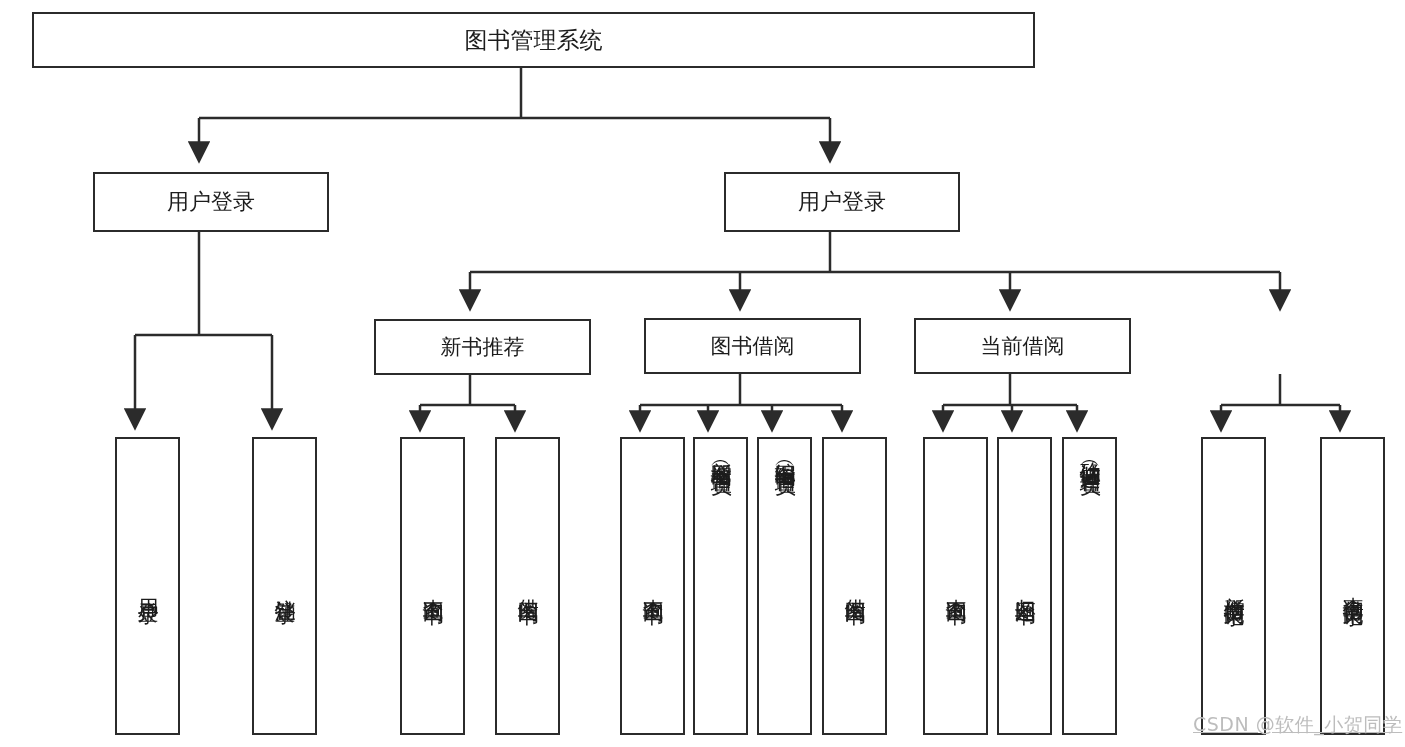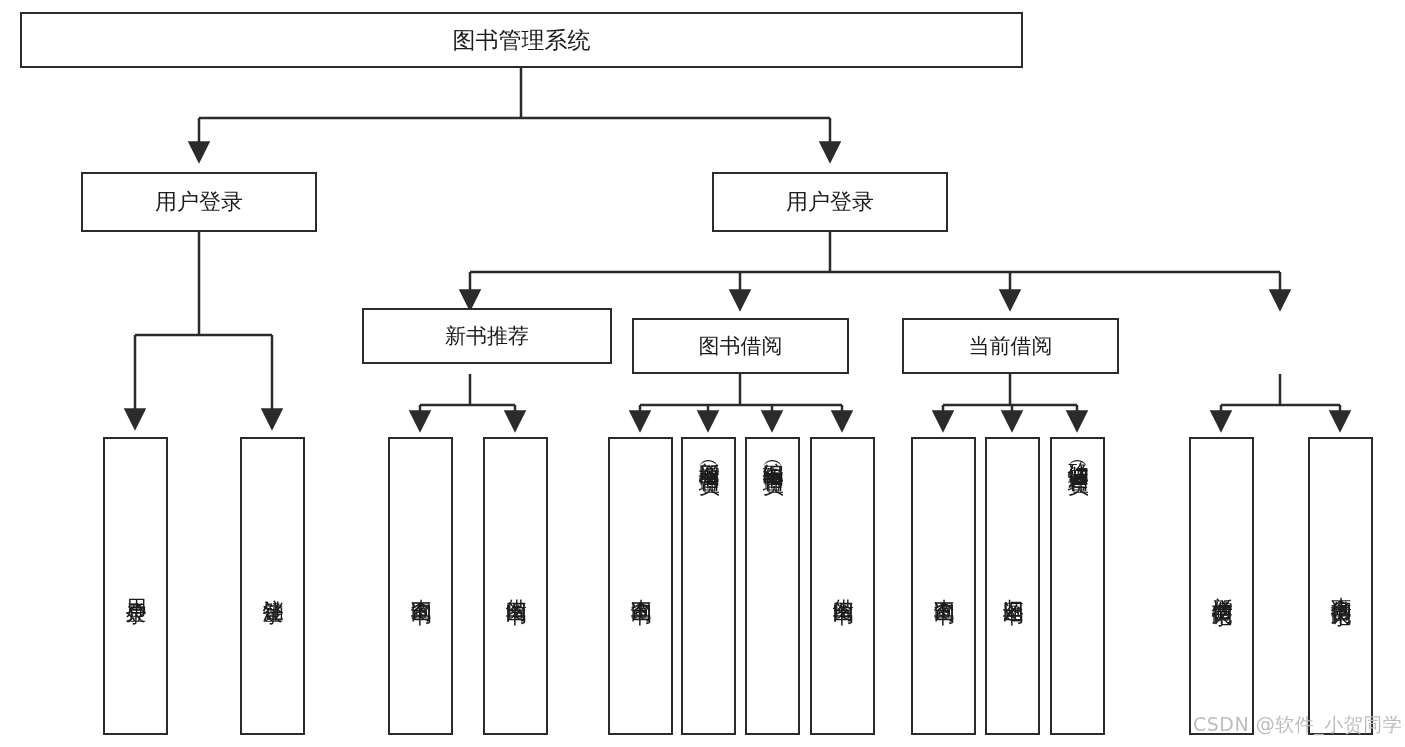--- a/index.html
+++ b/index.html
@@ -27,20 +27,21 @@
   }
   .node {
     position: absolute;
     box-sizing: border-box;
     border: 2.5px solid #2b2b2b;
     background: #ffffff;
     display: flex;
     align-items: center;
     justify-content: center;
     color: #1c1c1c;
+    margin-left: 12px;
   }
   .node.root {
     font-size: 23px;
   }
   .node.level2 {
     font-size: 22px;
   }
   .node.level3 {
     font-size: 21px;
   }
@@ -61,20 +62,21 @@
     white-space: nowrap;
   }
   .watermark {
     position: absolute;
     left: 1193px;
     top: 712px;
     font-size: 19px;
     color: #bdbdbd;
     white-space: nowrap;
     letter-spacing: 0.5px;
+    text-decoration: underline;
   }
 </style>
 </head>
 <body>
 
 <div id="canvas">
 
   <svg id="wires" viewBox="0 0 1405 747" width="1405" height="747">
     <defs>
       <marker id="arrow" viewBox="0 0 12 12" refX="10" refY="6" markerWidth="9" markerHeight="9" orient="auto-start-reverse">
@@ -130,21 +132,21 @@
   </div>
 
   <div class="node level2" style="left:81px; top:172px; width:236px; height:60px;">
     <span>用户登录</span>
   </div>
 
   <div class="node level2" style="left:712px; top:172px; width:236px; height:60px;">
     <span>用户登录</span>
   </div>
 
-  <div class="node level3" style="left:362px; top:308px; width:250px; height:56px;">
+  <div class="node level3" style="left:362px; top:319px; width:217px; height:56px;">
     <span>新书推荐</span>
   </div>
 
   <div class="node level3" style="left:902px; top:318px; width:217px; height:56px;">
     <span>当前借阅</span>
   </div>
 
   <div class="node level3" style="left:632px; top:318px; width:217px; height:56px;">
     <span>图书借阅</span>
   </div>

